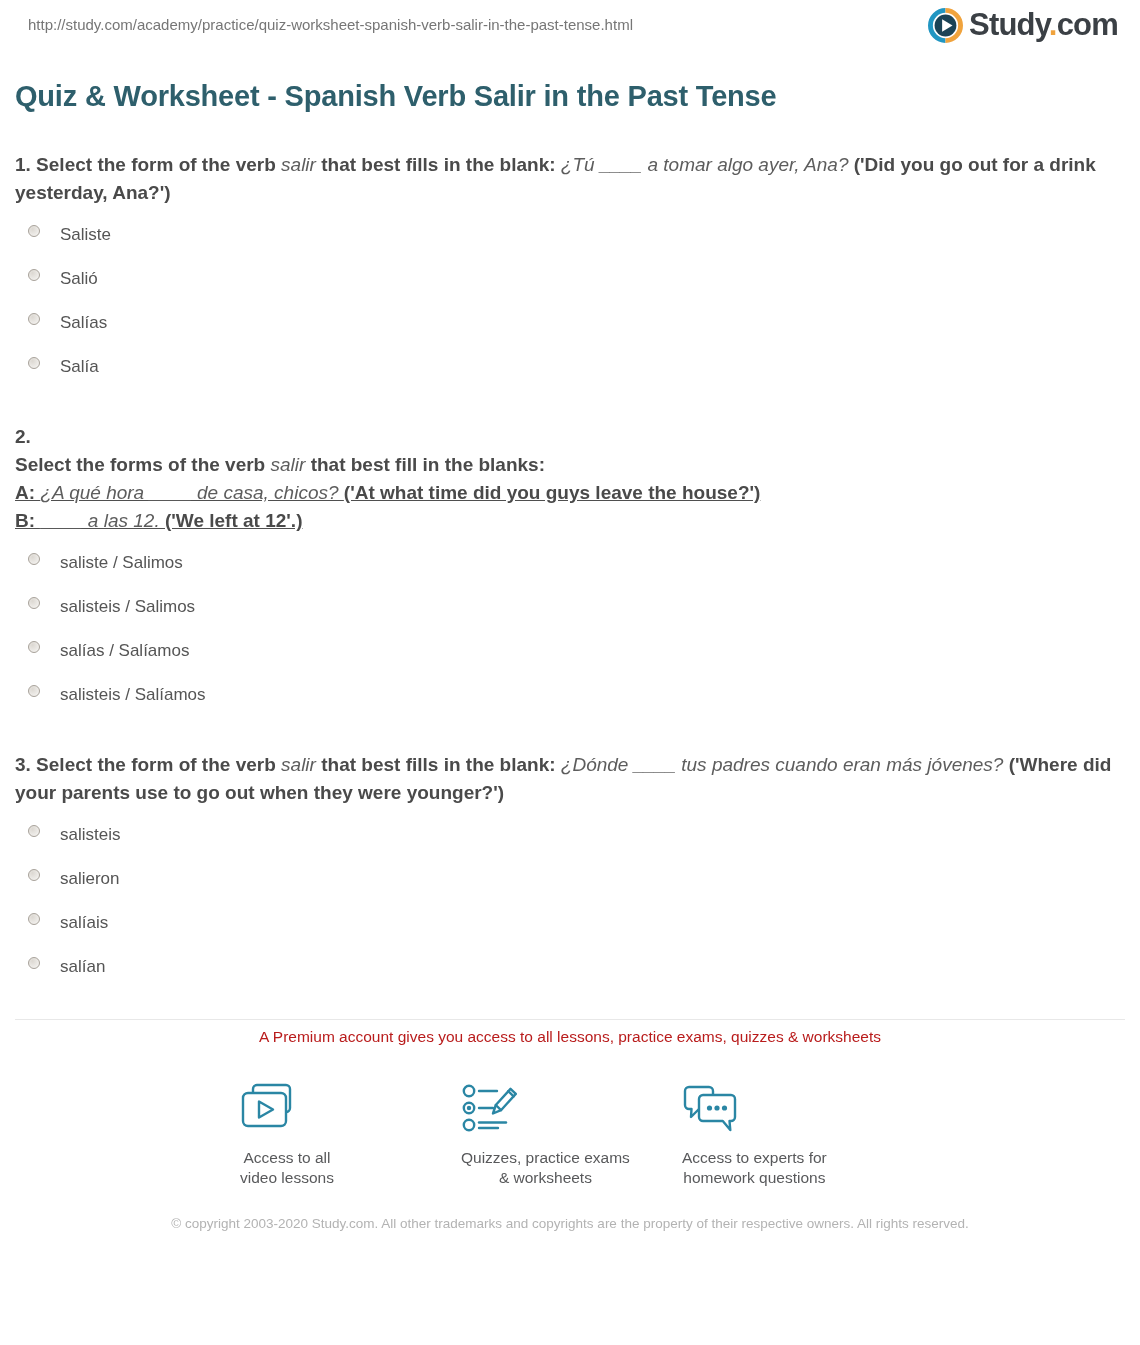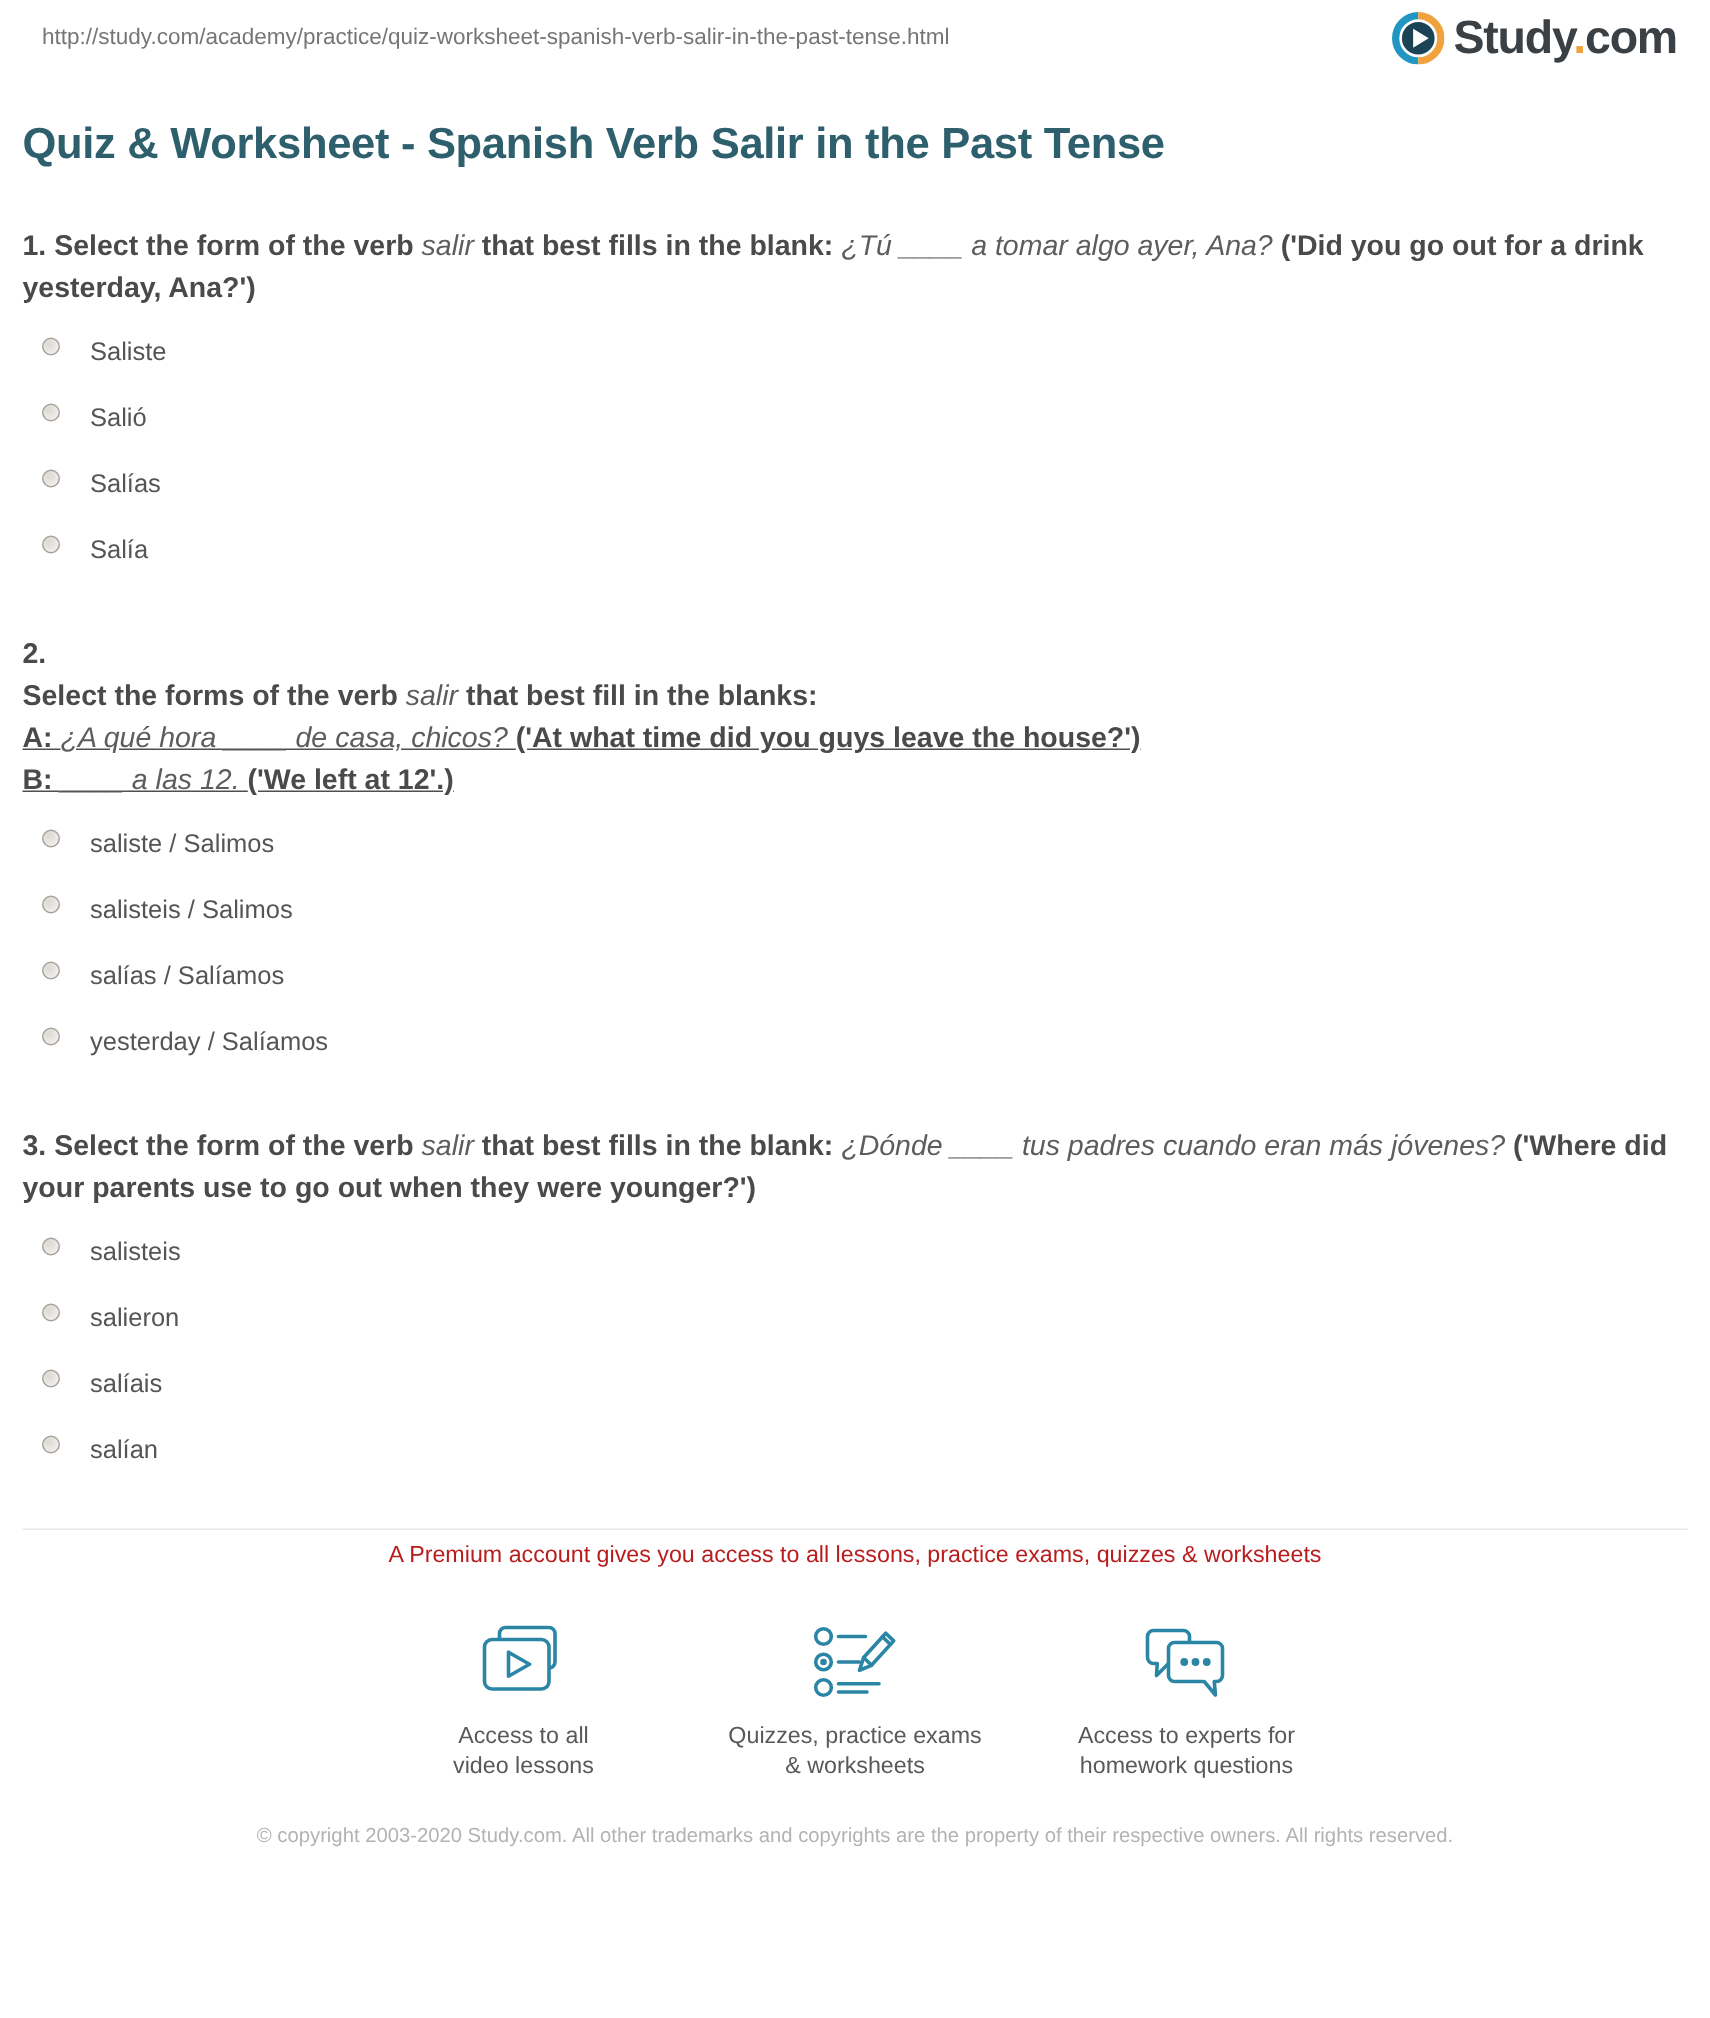--- a/index.html
+++ b/index.html
@@ -31,21 +31,21 @@
     background:radial-gradient(circle at 35% 30%, #dcd8d2, #f8f7f5);
     margin-right:20px; flex:none;
   }
   .option-label { font-size:17px; color:#555; }
   
   .divider { border:none; border-top:1px solid #e8e8e8; margin:34px 0 0 0; }
   .cta { text-align:center; }
   .cta-heading { margin-top:22px; font-size:23px; font-weight:400; color:#54a8c7; }
   .cta-sub { margin-top:8px; font-size:15.5px; color:#b91c1c; }
   .features { margin:36px auto 0 auto; width:660px; display:flex; justify-content:space-between; }
-  .feature { width:218px; display:flex; flex-direction:column; align-items:center; }
+  .feature { width:218px; display:flex; flex-direction:column; align-items:flex-start; }
   .feature svg { display:block; }
   .feature-label { margin-top:12px; font-size:15.5px; line-height:19.5px; color:#58595b; white-space:pre-line; text-align:center; }
   
   .copyright { margin:26px auto 0 auto; max-width:810px; text-align:center; font-size:13.5px; line-height:21px; color:#b3b3b3; }
   .icon-stroke { fill:none; stroke:#2a86a4; stroke-width:2.4; stroke-linecap:round; stroke-linejoin:round; }
   .icon-fill { fill:#2a86a4; stroke:none; }
   .icon-white { fill:#fff; stroke:#2a86a4; stroke-width:2.4; stroke-linejoin:round; }
 </style>
 </head>
 <body>
@@ -102,21 +102,21 @@
       <div class="option">
         <span class="radio"></span>
         <span class="option-label">salisteis / Salimos</span>
       </div>
       <div class="option">
         <span class="radio"></span>
         <span class="option-label">salías / Salíamos</span>
       </div>
       <div class="option">
         <span class="radio"></span>
-        <span class="option-label">yesterday / Salíamos</span>
+        <span class="option-label">salisteis / Salíamos</span>
       </div>
     </div>
   </section>
 
   <section class="question">
     <p class="q-line"><span class="seg-b">3. Select the form of the verb </span><span class="seg-i">salir</span><span class="seg-b"> that best fills in the blank: </span><span class="seg-i">¿Dónde ____ tus padres cuando eran más jóvenes?</span><span class="seg-b"> ('Where did your parents use to go out when they were younger?')</span></p>
     <div class="options">
       <div class="option">
         <span class="radio"></span>
         <span class="option-label">salisteis</span>

